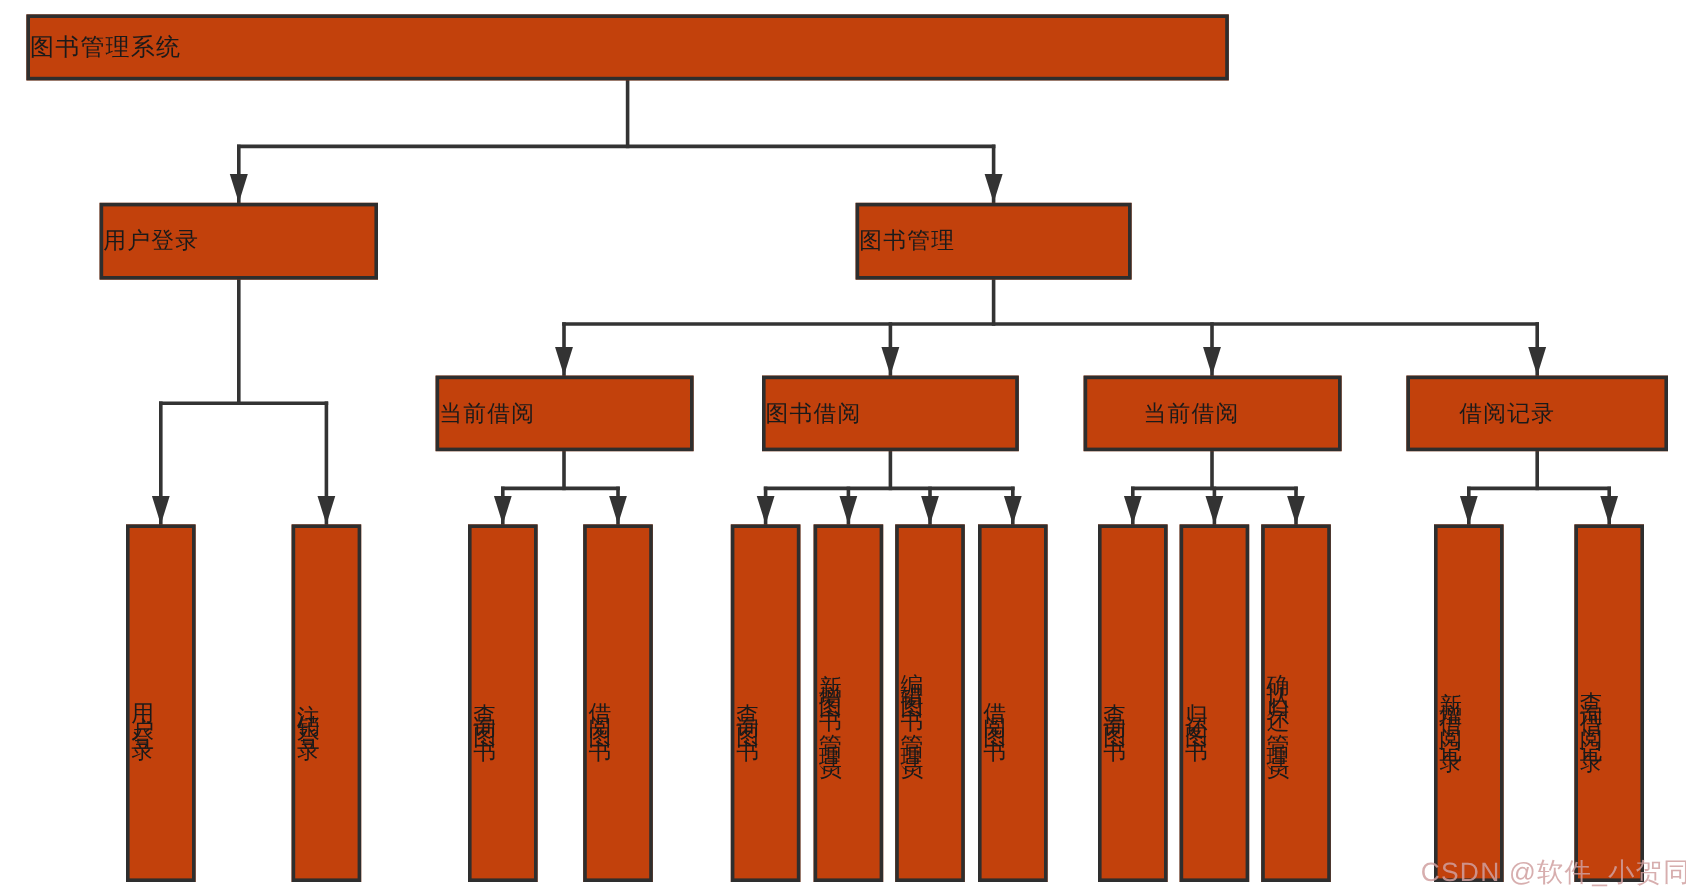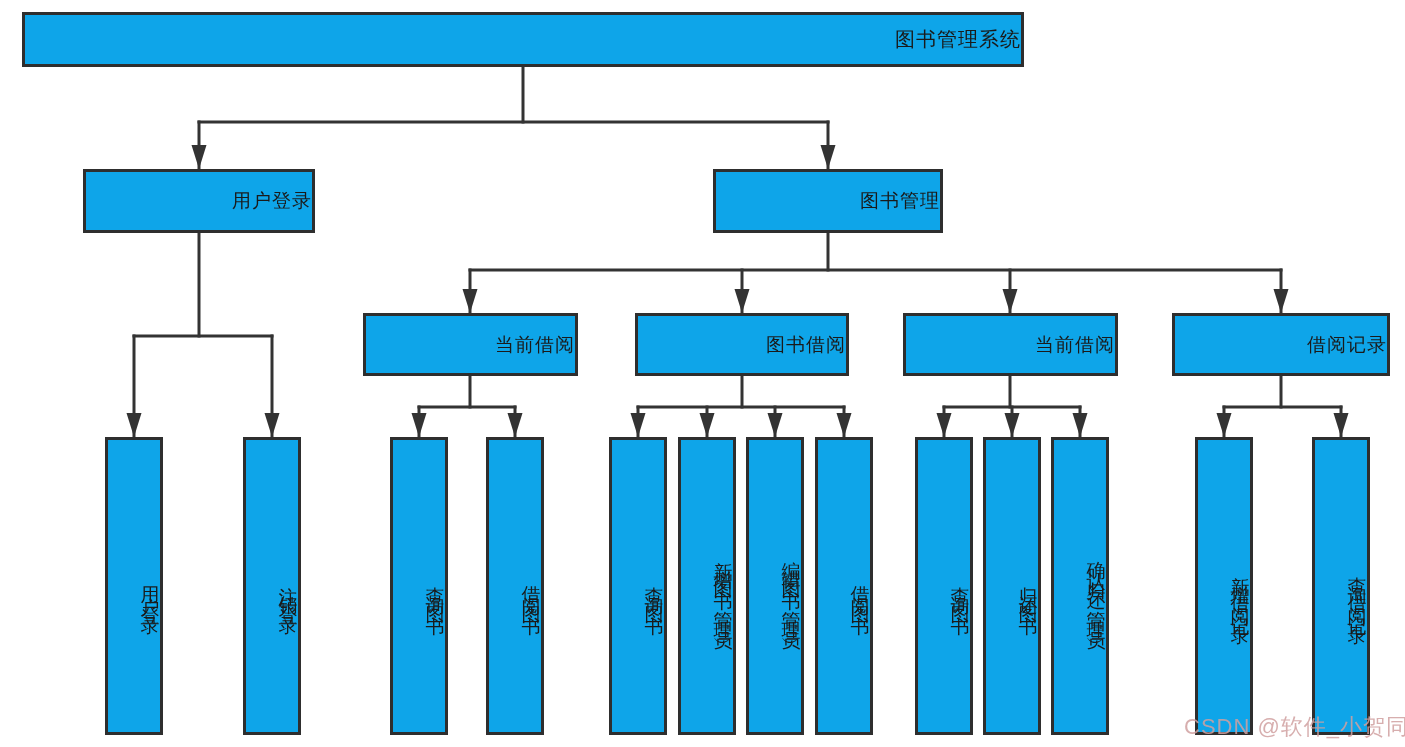--- a/index.html
+++ b/index.html
@@ -7,23 +7,23 @@
     position:relative;
     width:1405px;height:747px;
     background:#ffffff;
     font-family:"Liberation Sans","DejaVu Sans",sans-serif;
     overflow:hidden;
   }
   #connectors{position:absolute;left:0;top:0;z-index:0;pointer-events:none;}
   .box{
     position:absolute;
     box-sizing:border-box;
-    background:#0ea5e9;
+    background:#c2410c;
     border:3px solid #2e2e2e;
-    display:flex;align-items:center;justify-content:flex-end;
+    display:flex;align-items:center;justify-content:flex-start;
     color:#1a1a1a;
     z-index:1;
   }
   .hlabel{font-size:19px;letter-spacing:1px;white-space:nowrap;}
   .root-label{font-size:20px;}
   .vbox span{
     writing-mode:vertical-rl;
     text-orientation:mixed;
     font-size:19px;
     line-height:1.05;
@@ -95,34 +95,34 @@
     </g>
   </svg>
 
   <div class="box" style="left:22px;top:12px;width:1002px;height:55px;">
     <span class="hlabel root-label">图书管理系统</span>
   </div>
 
   <div class="box" style="left:83px;top:169px;width:232px;height:64px;">
     <span class="hlabel">用户登录</span>
   </div>
-  <div class="box" style="left:713px;top:169px;width:230px;height:64px;padding-left:13px;">
+  <div class="box" style="left:713px;top:169px;width:230px;height:64px;">
     <span class="hlabel">图书管理</span>
   </div>
 
   <div class="box" style="left:363px;top:313px;width:215px;height:63px;">
     <span class="hlabel">当前借阅</span>
   </div>
   <div class="box" style="left:635px;top:313px;width:214px;height:63px;">
     <span class="hlabel">图书借阅</span>
   </div>
   <div class="box" style="left:903px;top:313px;width:215px;height:63px;padding-left:47px;">
     <span class="hlabel">当前借阅</span>
   </div>
-  <div class="box" style="left:1172px;top:313px;width:218px;height:63px;">
+  <div class="box" style="left:1172px;top:313px;width:218px;height:63px;padding-left:41px;">
     <span class="hlabel">借阅记录</span>
   </div>
 
   <div class="box vbox" style="left:105px;top:437px;width:58px;height:298px;">
     <span>用户登录</span>
   </div>
   <div class="box vbox" style="left:243px;top:437px;width:58px;height:298px;">
     <span>注销登录</span>
   </div>
 

